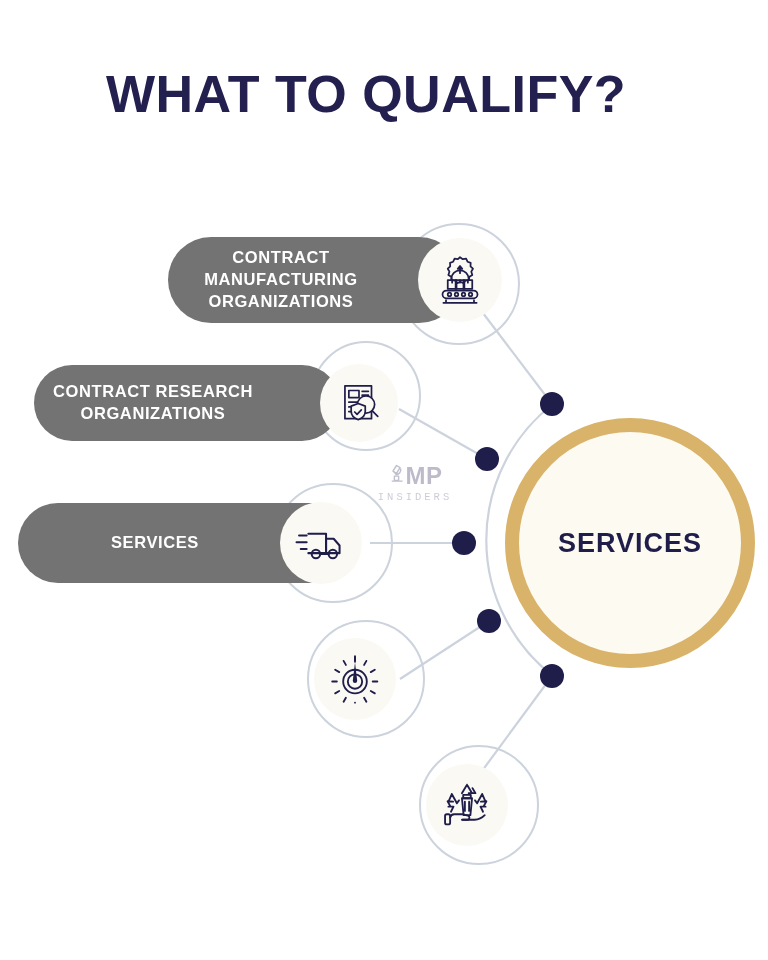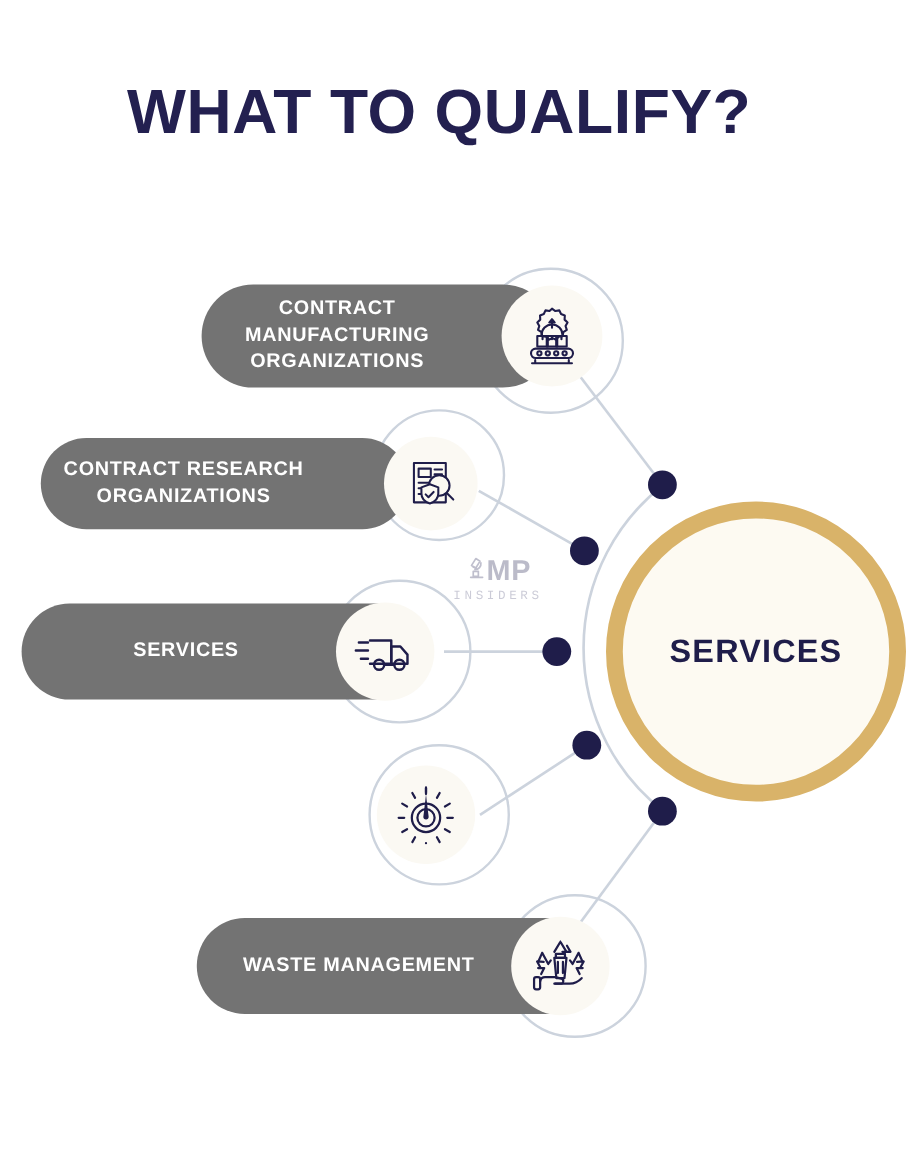--- a/index.html
+++ b/index.html
@@ -228,23 +228,20 @@
       <path d="M32 6 v5.5"></path>
       <path d="M18.5 10.5 l2.7 4.8 M45.5 10.5 l-2.7 4.8"></path>
       <path d="M8.5 21 l4.8 2.8 M55.5 21 l-4.8 2.8"></path>
       <path d="M5 35 h5.5 M58.5 35 h-5.5"></path>
       <path d="M8.5 49 l4.8-2.8 M55.5 49 l-4.8-2.8"></path>
       <path d="M18.5 59 l2.7-4.8 M45.5 59 l-2.7-4.8"></path>
     </svg>
   </div>
 
   <div class="icon-ring" style="left:419px; top:745px; width:120px; height:120px;"></div>
-  <div class="pill" style="left:164px; top:765px; width:338px; height:80px;">
-    <div class="pill-label">WASTE MANAGEMENT</div>
-  </div>
   <div class="icon-circle" style="left:426px; top:764px; width:82px; height:82px;">
     <svg width="54" height="54" viewBox="0 0 64 64" fill="none" stroke="#1f1d4a" stroke-width="2.2" stroke-linecap="round" stroke-linejoin="round">
       <path d="M32 8 l6 10 l-4 0 M32 8 l-6 10"></path>
       <path d="M38 18 l4 0 l-3.5-6"></path>
       <path d="M50 19 l-6 11 l-2.5-3.5 M50 19 l4 9"></path>
       <path d="M52 33 l3-5.5 l-6.5 .5"></path>
       <path d="M14 19 l6 11 l2.5-3.5 M14 19 l-4 9"></path>
       <path d="M12 33 l-3-5.5 l6.5 .5"></path>
       <path d="M10 34 l6 0 l-3 6"></path>
       <path d="M54 34 l-6 0 l3 6"></path>

